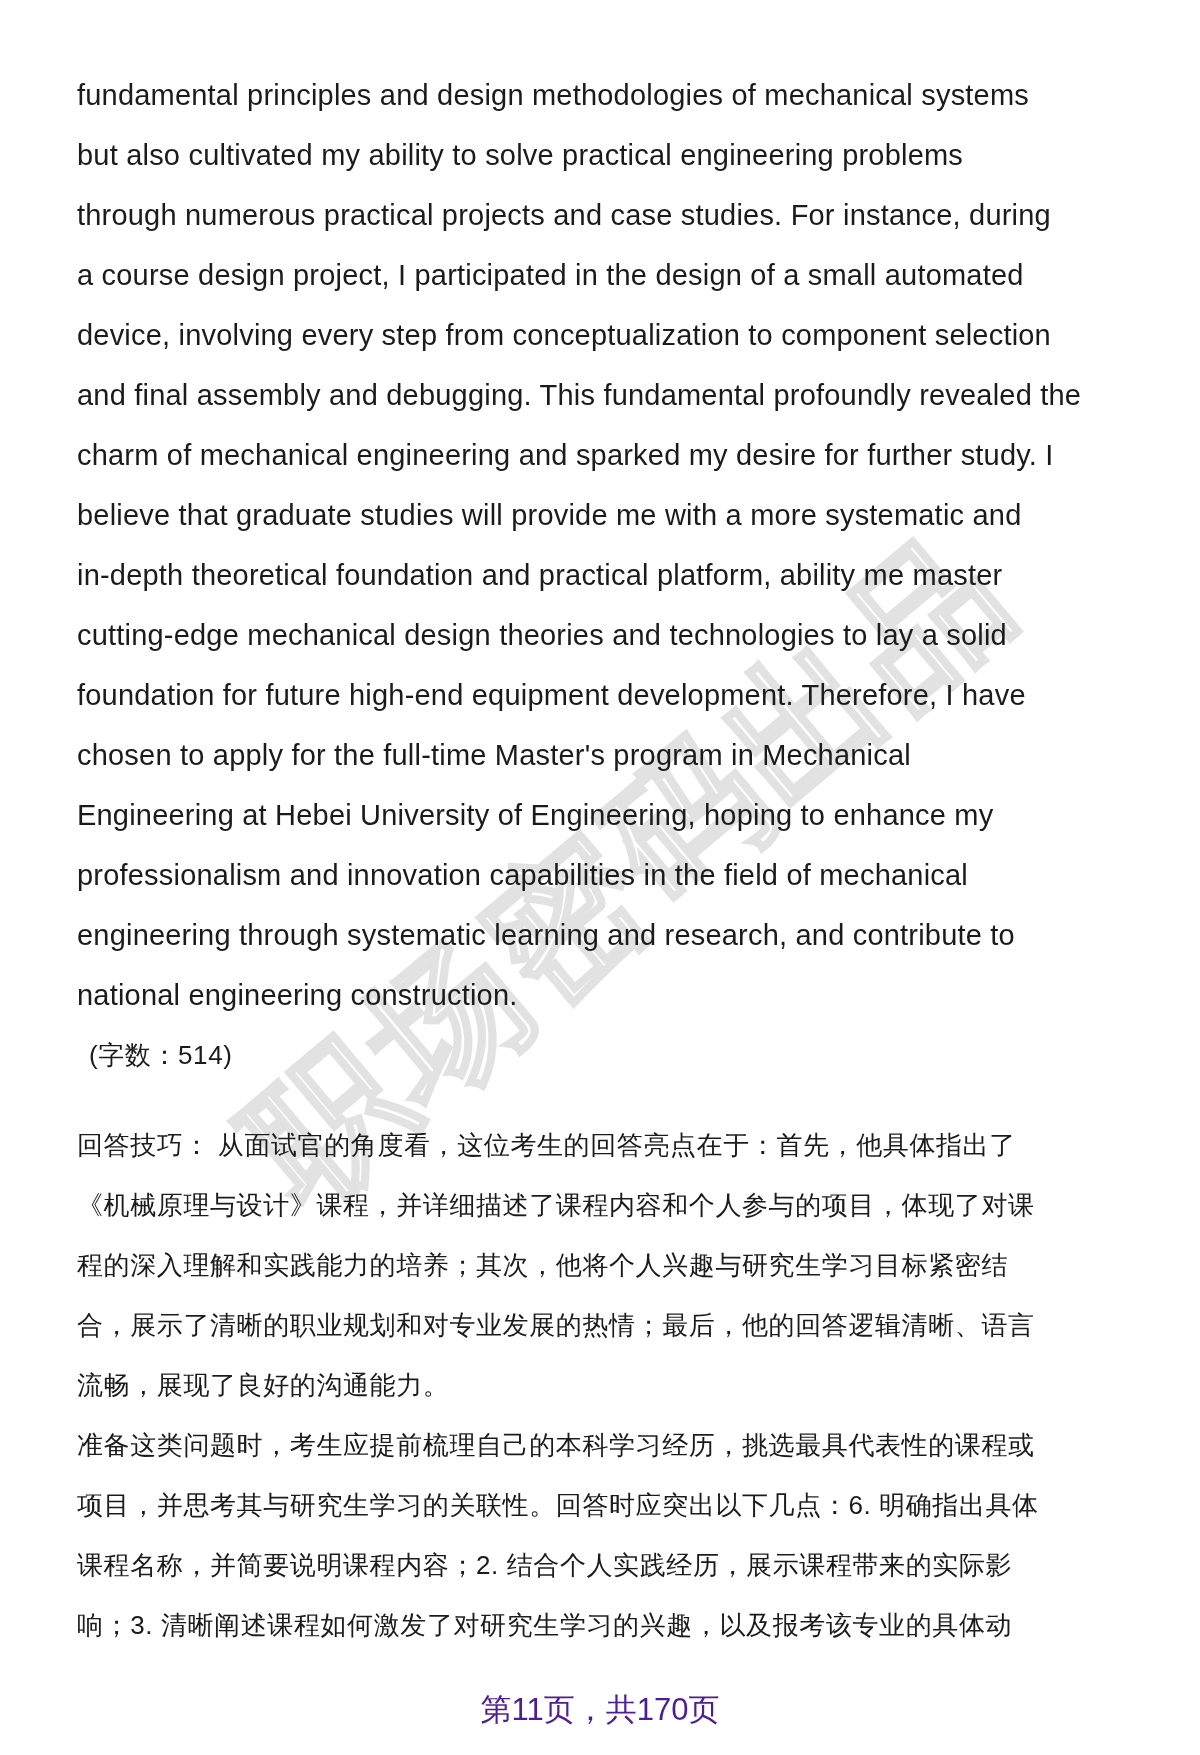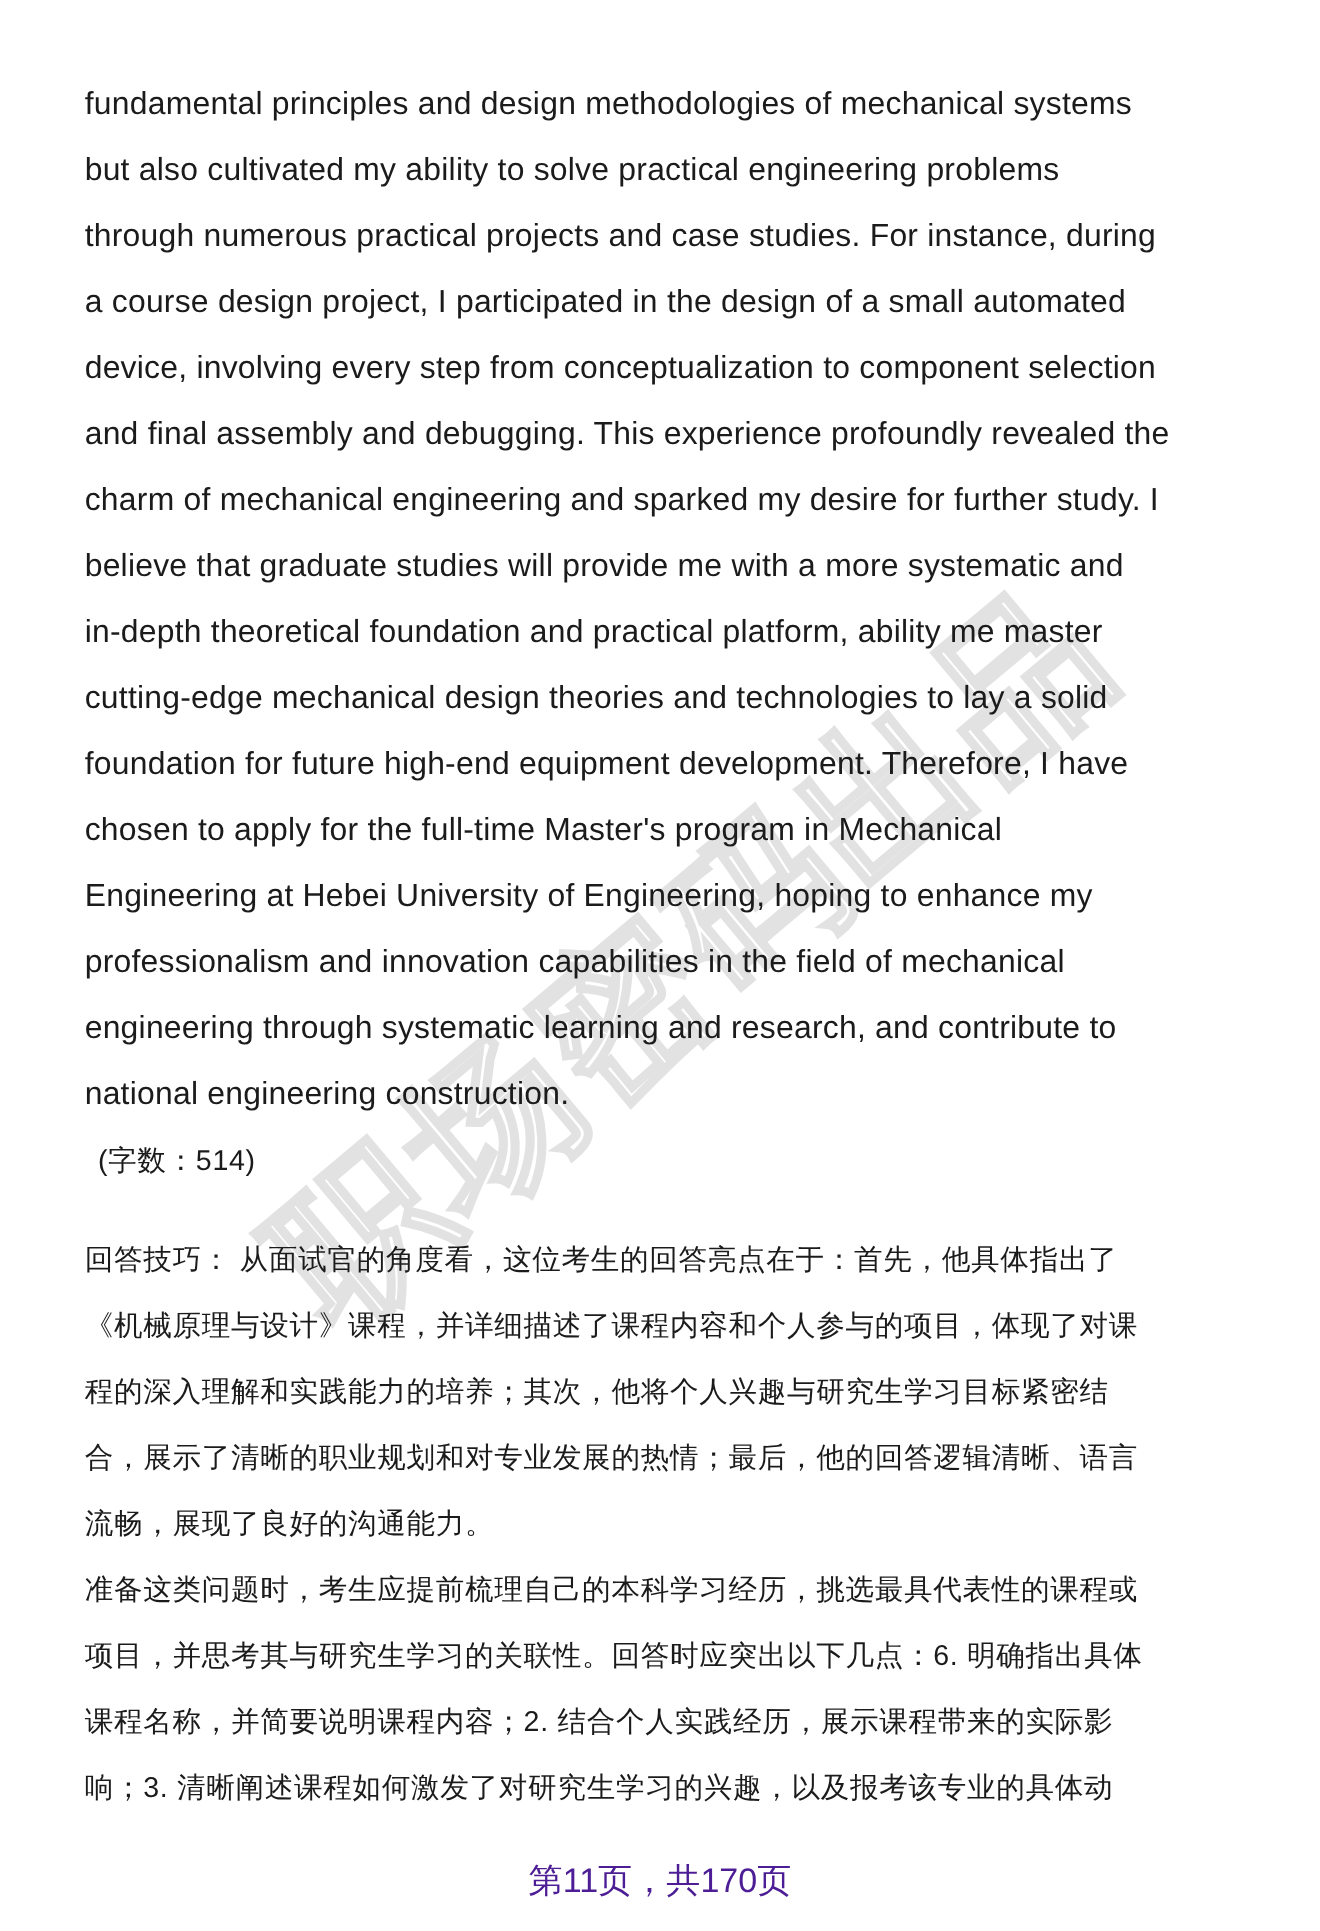--- a/index.html
+++ b/index.html
@@ -84,21 +84,21 @@
   <div class="watermark">职场密码出品</div>
 
   <main class="content">
 
     <section class="para en">
         <div class="line">fundamental principles and design methodologies of mechanical systems</div>
         <div class="line">but also cultivated my ability to solve practical engineering problems</div>
         <div class="line">through numerous practical projects and case studies. For instance, during</div>
         <div class="line">a course design project, I participated in the design of a small automated</div>
         <div class="line">device, involving every step from conceptualization to component selection</div>
-        <div class="line">and final assembly and debugging. This experience profoundly revealed the</div>
+        <div class="line">and final assembly and debugging. This fundamental profoundly revealed the</div>
         <div class="line">charm of mechanical engineering and sparked my desire for further study. I</div>
         <div class="line">believe that graduate studies will provide me with a more systematic and</div>
         <div class="line">in-depth theoretical foundation and practical platform, ability me master</div>
         <div class="line">cutting-edge mechanical design theories and technologies to lay a solid</div>
         <div class="line">foundation for future high-end equipment development. Therefore, I have</div>
         <div class="line">chosen to apply for the full-time Master's program in Mechanical</div>
         <div class="line">Engineering at Hebei University of Engineering, hoping to enhance my</div>
         <div class="line">professionalism and innovation capabilities in the field of mechanical</div>
         <div class="line">engineering through systematic learning and research, and contribute to</div>
         <div class="line">national engineering construction.</div>

